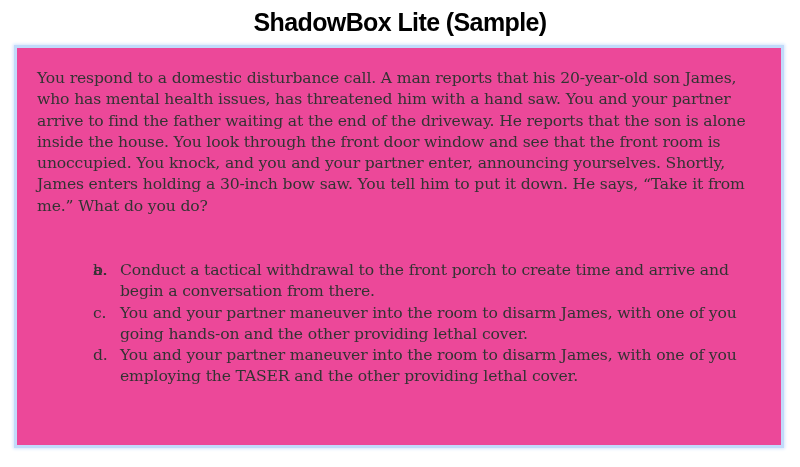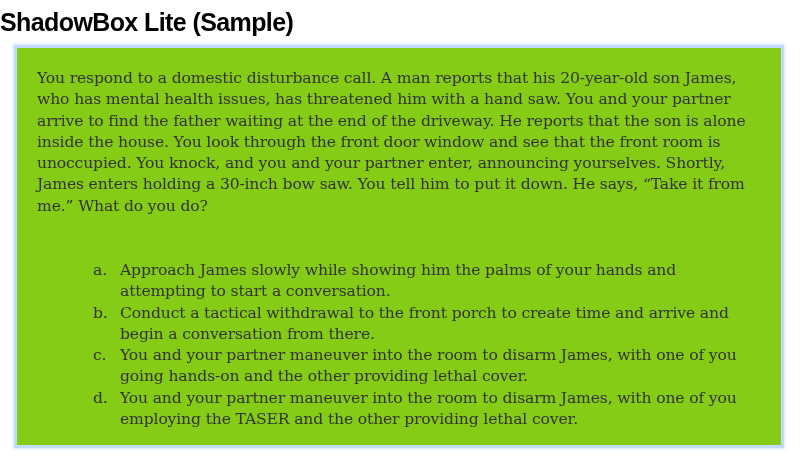--- a/index.html
+++ b/index.html
@@ -11,38 +11,38 @@
       width: 800px;
       height: 467px;
       position: relative;
       overflow: hidden;
     }
     .title {
       position: absolute;
       left: 0;
       top: 6px;
       width: 800px;
-      text-align: left;
+      text-align: center;
       font-family: "Liberation Sans", sans-serif;
       font-weight: bold;
       font-size: 25px;
       line-height: 32px;
       color: #000000;
       letter-spacing: -0.6px;
     }
     .box {
       position: absolute;
       left: 14px;
       top: 45px;
       width: 770px;
       height: 403px;
       box-sizing: border-box;
       border: 3px solid #c2dbfb;
       box-shadow: 0 0 3px 1px #d6e6fc;
-      background: #84cc16;
+      background: #ec4899;
     }
     .scenario {
       position: absolute;
       left: 20px;
       top: 20px;
       width: 730px;
       font-family: "DejaVu Serif", serif;
       font-size: 15.6px;
       line-height: 21.3px;
       color: #333333;
@@ -78,21 +78,20 @@
 <body>
 
 <div class="title">ShadowBox Lite (Sample)</div>
 
 <div class="box">
   <p class="scenario">You respond to a domestic disturbance call.  A man reports that his 20-year-old son James, who has mental health issues, has threatened him with a hand saw.  You and your partner arrive to find the father waiting at the end of the driveway.  He reports that the son is alone inside the house.  You look through the front door window and see that the front room is unoccupied.  You knock, and you and your partner enter, announcing yourselves.  Shortly, James enters holding a 30-inch bow saw.  You tell him to put it down.  He says, “Take it from me.”  What do you do?</p>
 
   <ul class="options">
     <li class="option">
       <span class="option-letter">a.</span>
-      <span>Approach James slowly while showing him the palms of your hands and attempting to start a conversation.</span>
     </li>
     <li class="option">
       <span class="option-letter">b.</span>
       <span>Conduct a tactical withdrawal to the front porch to create time and arrive and begin a conversation from there.</span>
     </li>
     <li class="option">
       <span class="option-letter">c.</span>
       <span>You and your partner maneuver into the room to disarm James, with one of you going hands-on and the other providing lethal cover.</span>
     </li>
     <li class="option">

